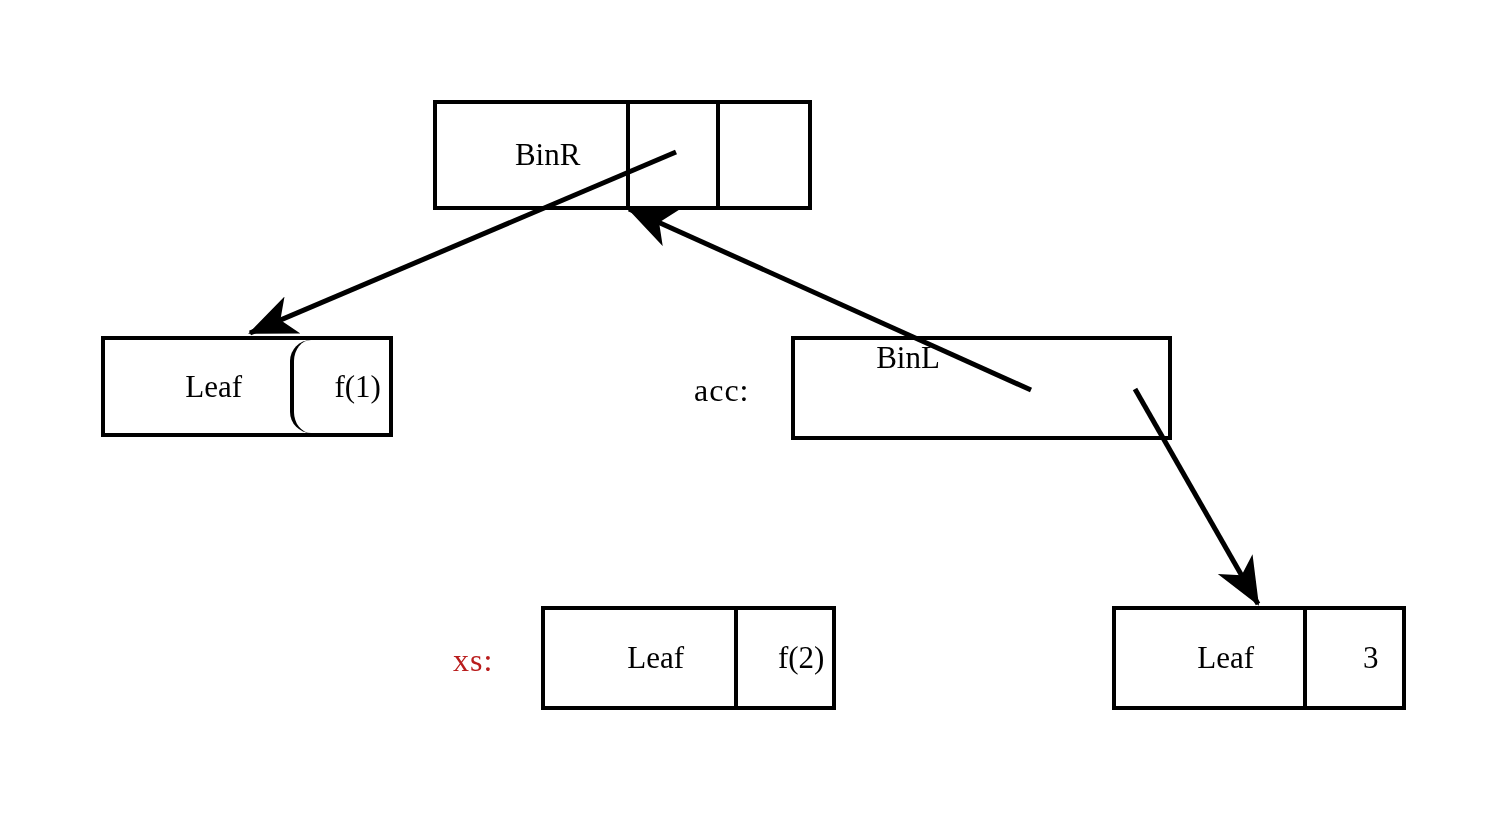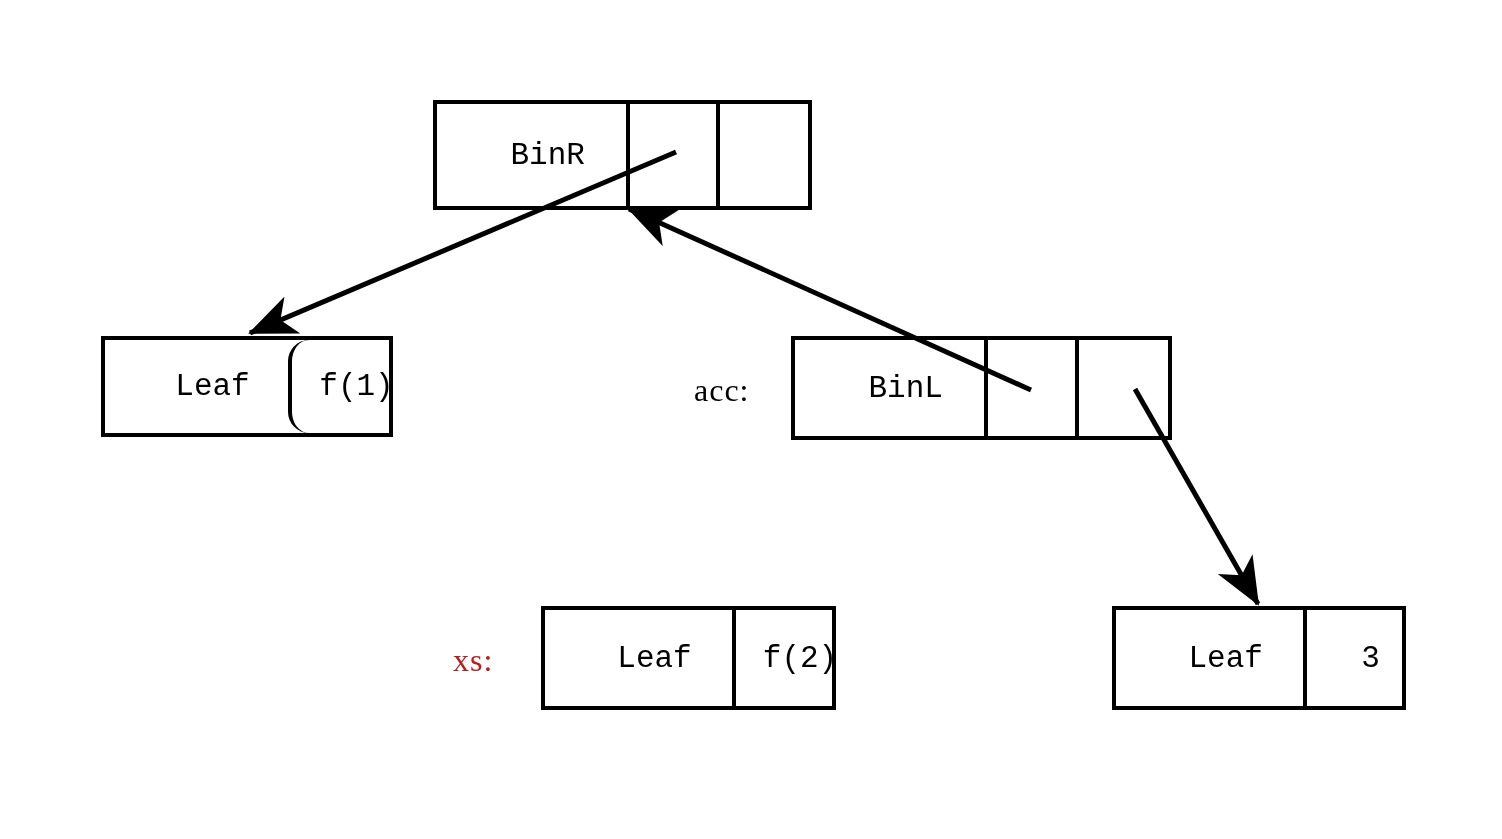--- a/index.html
+++ b/index.html
@@ -29,21 +29,21 @@
     box-sizing: border-box;
     border: 4px solid #000000;
     background: transparent;
     z-index: 2;
   }
   .cell {
     box-sizing: border-box;
     display: flex;
     align-items: center;
     justify-content: center;
-    font-family: Liberation Mono, monospace;
+    font-family: Liberation Serif, serif;
     font-size: 31px;
     color: #000000;
     background: transparent;
     padding-left: 32px;
   }
   .cell + .cell {
     border-left: 4px solid #000000;
   }
   .var-label {
     position: absolute;
@@ -76,21 +76,21 @@
   <div id="nodes-layer">
       <div class="node" style="left: 433px; top: 100px; width: 379px; height: 110px; border-color: rgb(0, 0, 0);">
         <div class="cell" style="width: 194px; border-left-color: rgb(0, 0, 0);">BinR</div>
         <div class="cell" style="width: 91px; border-left-color: rgb(0, 0, 0);"></div>
         <div class="cell" style="width: 94px; border-left-color: rgb(0, 0, 0);"></div>
       </div>
       <div class="node" style="left: 101px; top: 336px; width: 292px; height: 101px; border-color: rgb(0, 0, 0);">
         <div class="cell" style="width: 191px; border-left-color: rgb(0, 0, 0);">Leaf</div>
         <div class="cell" style="width: 101px; border-left-color: rgb(0, 0, 0); border-radius: 21px;">f(1)</div>
       </div>
-      <div class="node" style="left: 791px; top: 336px; width: 381px; height: 104px; border-color: rgb(0, 0, 0);">
+      <div class="node" style="left: 791px; top: 336px; width: 381px; height: 104px; border-color: rgb(0, 0, 0); flex-direction: column;">
         <div class="cell" style="width: 194px; border-left-color: rgb(0, 0, 0);">BinL</div>
         <div class="cell" style="width: 92px; border-left-color: rgb(0, 0, 0);"></div>
         <div class="cell" style="width: 95px; border-left-color: rgb(0, 0, 0);"></div>
       </div>
       <div class="node" style="left: 541px; top: 606px; width: 295px; height: 104px; border-color: rgb(0, 0, 0);">
         <div class="cell" style="width: 195px; border-left-color: rgb(0, 0, 0);">Leaf</div>
         <div class="cell" style="width: 100px; border-left-color: rgb(0, 0, 0);">f(2)</div>
       </div>
       <div class="node" style="left: 1112px; top: 606px; width: 294px; height: 104px; border-color: rgb(0, 0, 0);">
         <div class="cell" style="width: 193px; border-left-color: rgb(0, 0, 0);">Leaf</div>

